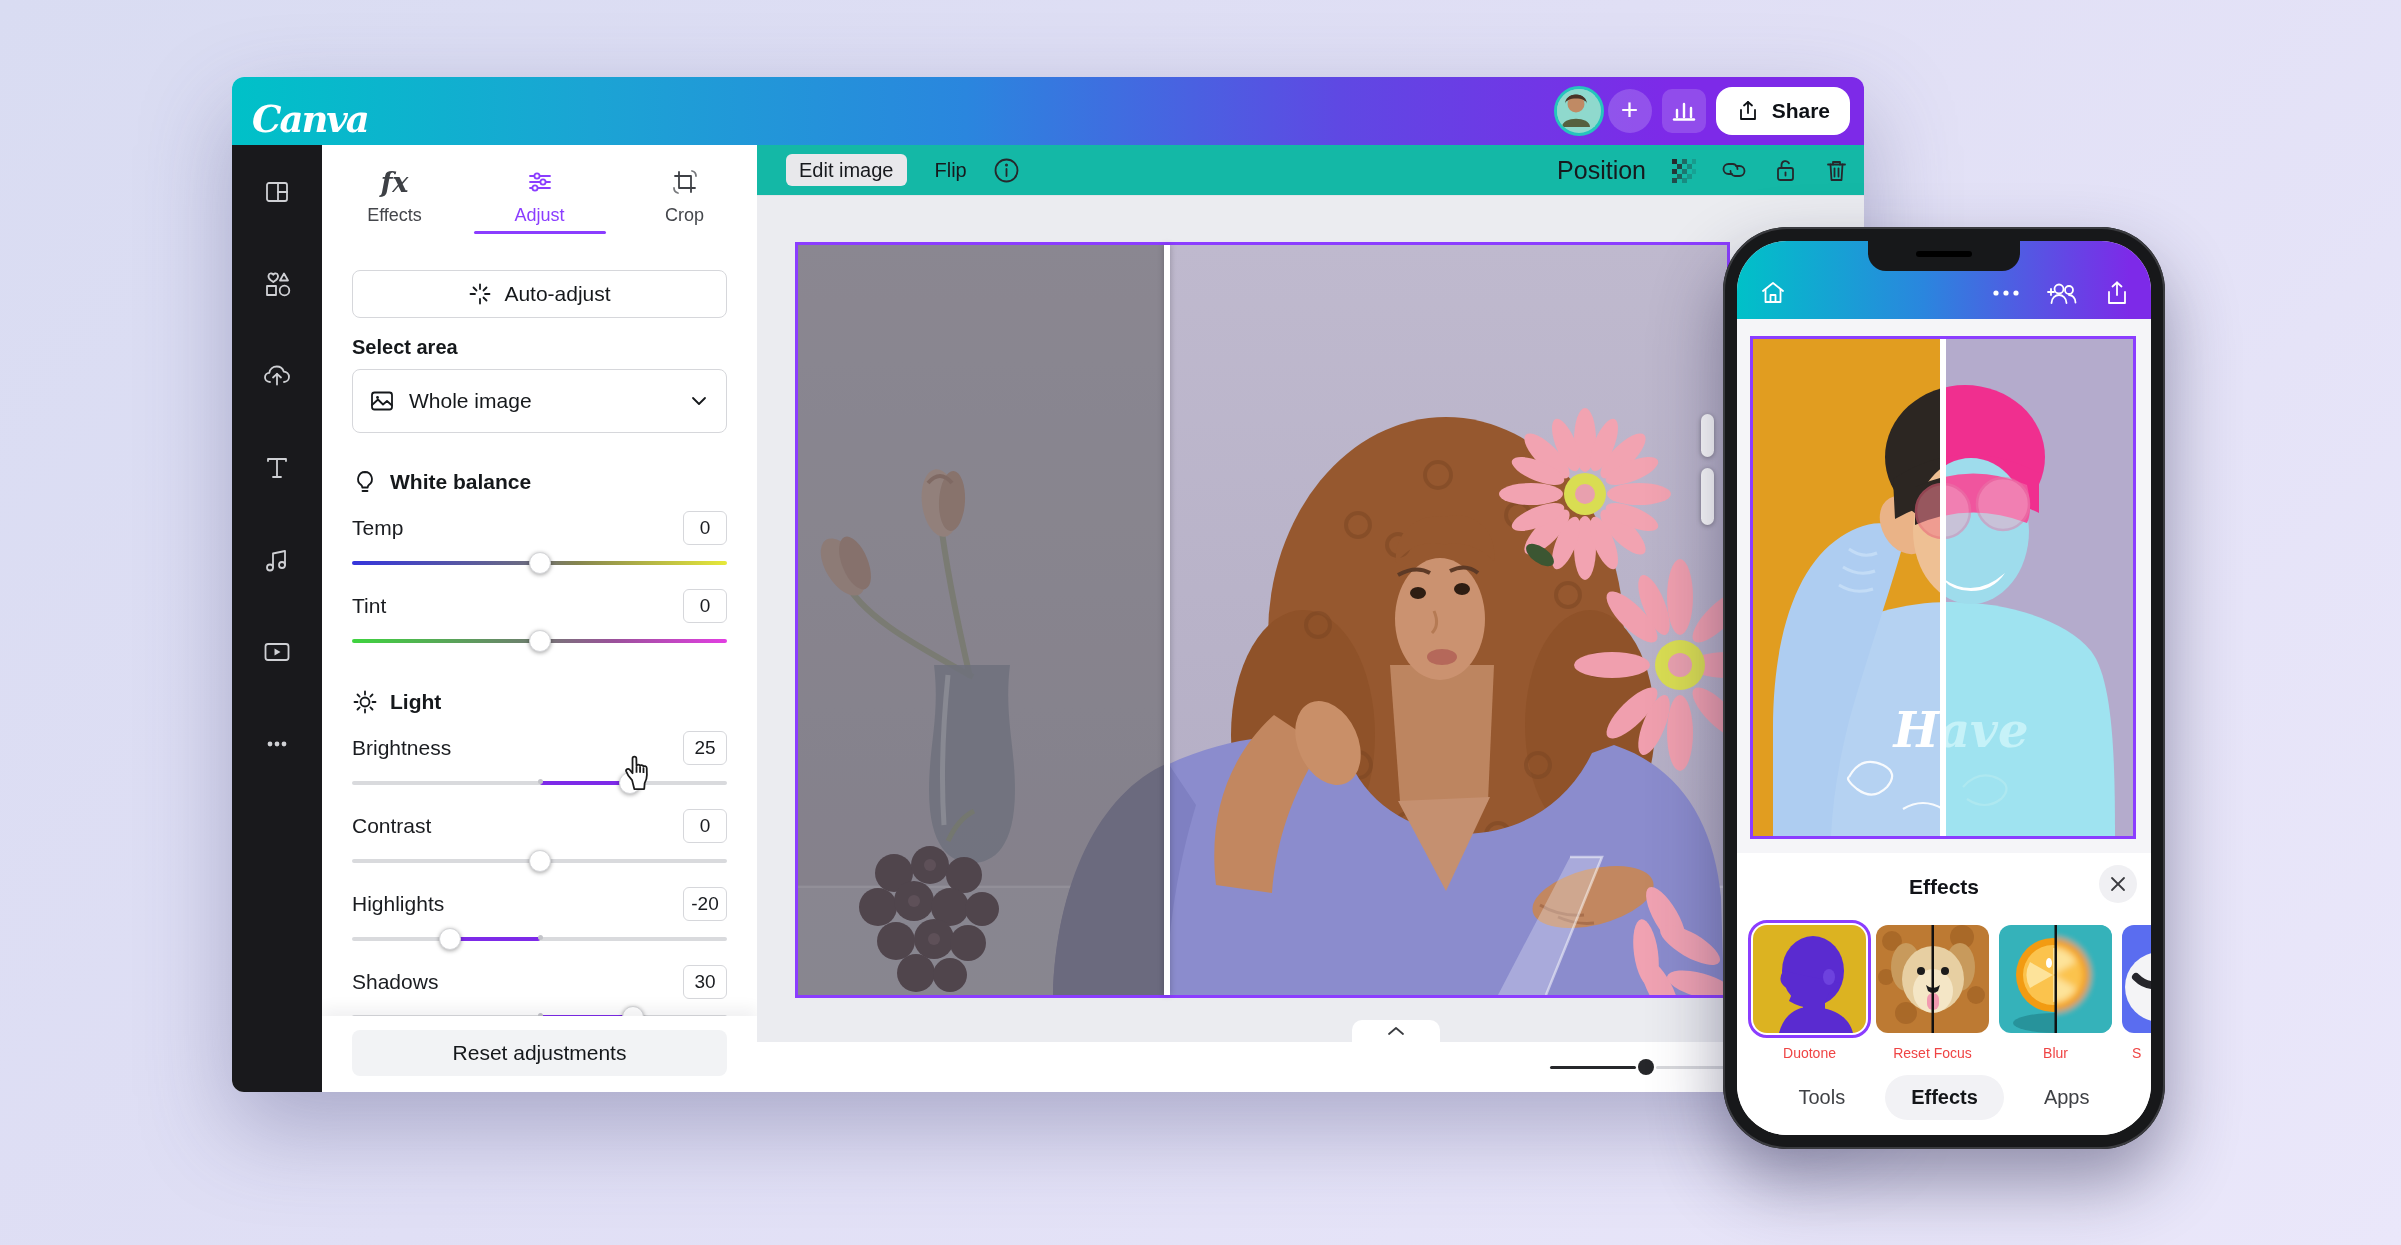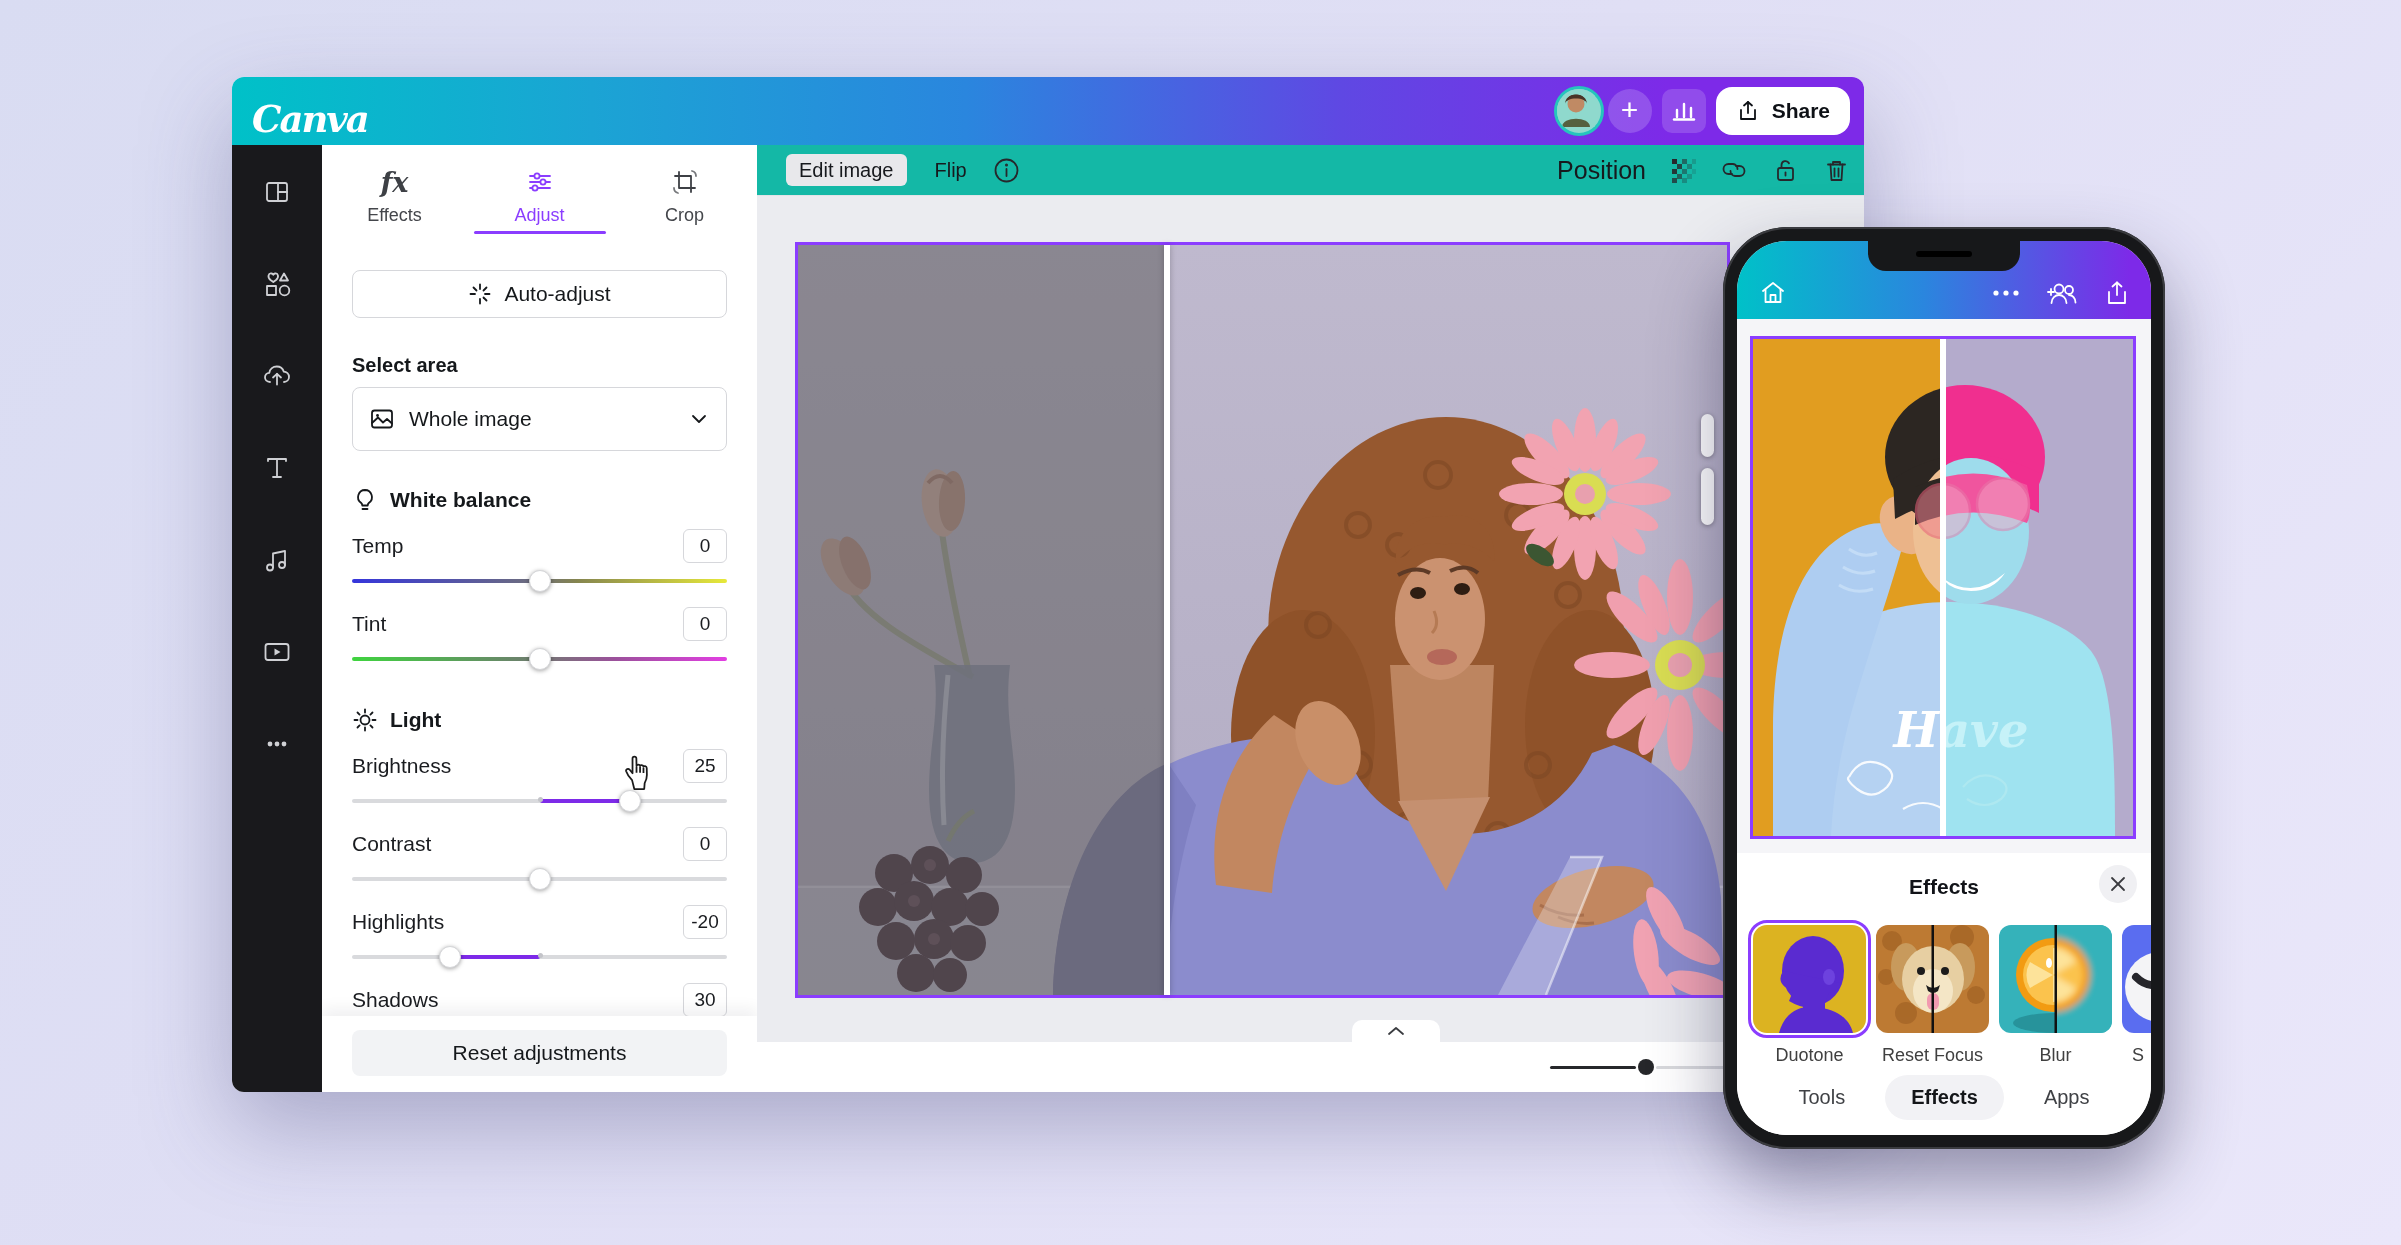--- a/index.html
+++ b/index.html
@@ -31,21 +31,21 @@
   .ptab{flex:1;display:flex;flex-direction:column;align-items:center;justify-content:flex-start;padding-top:22px;
         gap:8px;font-size:18px;color:#44464b;position:relative;}
   .ptab .ticon{height:30px;display:flex;align-items:center;justify-content:center;color:#3d4045;}
   .ptab.active{color:#8b3dff;}
   .ptab.active .ticon{color:#8b3dff;}
   .ptab-underline{position:absolute;left:152px;top:86px;width:132px;height:3px;border-radius:2px;background:#8b3dff;}
   .fx-glyph{font-family:"DejaVu Serif",serif;font-style:italic;font-size:27px;font-weight:600;}
   .pbody{position:absolute;left:30px;top:96px;width:375px;}
   .auto-btn{margin-top:29px;height:46px;border:1px solid #d6d7db;border-radius:8px;display:flex;align-items:center;
             justify-content:center;gap:12px;font-size:21px;font-weight:500;color:#15181b;background:#fff;}
-  .sec-label{margin-top:36px;font-size:20px;font-weight:700;}
+  .sec-label{margin-top:18px;font-size:20px;font-weight:700;}
   .select-box{margin-top:10px;height:46px;border:1px solid #d6d7db;border-radius:8px;display:flex;align-items:center;
               padding:8px 16px;gap:14px;font-size:21px;color:#15181b;}
   .select-box .grow{flex:1;}
   .sec-head{margin-top:34px;display:flex;align-items:center;gap:12px;font-size:21px;font-weight:700;color:#15181b;height:30px;}
   .srow{margin-top:14px;}
   .srow-top{display:flex;align-items:center;height:34px;}
   .slabel{font-size:21px;color:#1a1c20;flex:1;}
   .sval{width:42px;height:32px;border:1px solid #d6d7db;border-radius:6px;display:flex;align-items:center;
         justify-content:center;font-size:19px;color:#1a1c20;}
   .strack-wrap{position:relative;height:24px;margin-top:6px;}
@@ -101,21 +101,21 @@
   .pimg-wrap{position:absolute;left:16px;top:20px;width:380px;height:497px;border:3px solid #8b3dff;margin:-3px;}
   .pimg-split{position:absolute;left:calc(50% - 3px);top:0;bottom:0;width:6px;background:#fff;}
   .sheet{position:absolute;left:0;top:612px;width:100%;height:282px;background:#fff;}
   .sheet-title{position:absolute;left:0;top:22px;width:100%;text-align:center;font-size:21px;font-weight:700;color:#111318;}
   .sheet-close{position:absolute;right:14px;top:12px;width:38px;height:38px;border-radius:50%;background:#f0f0f3;
                display:flex;align-items:center;justify-content:center;color:#3a3b3f;}
   .thumbs{position:absolute;left:16px;top:72px;display:flex;gap:10px;}
   .thumb{width:113px;}
   .timg{width:113px;height:108px;border-radius:12px;overflow:hidden;position:relative;}
   .thumb.selected .timg{outline:3px solid #8b3dff;outline-offset:2px;border-radius:14px;}
-  .tlabel{margin-top:12px;text-align:center;font-size:18px;color:#404040;}
+  .tlabel{margin-top:12px;text-align:center;font-size:14px;color:#ef4444;}
   .ptabs2{position:absolute;left:0;top:222px;width:100%;display:flex;align-items:center;justify-content:center;gap:34px;}
   .ptab2{font-size:20px;color:#3f4145;padding:11px 6px;}
   .ptab2.active{background:#f2f2f5;border-radius:24px;padding:11px 26px;font-weight:700;color:#141619;}
   
   .cursor{position:absolute;left:620px;top:752px;z-index:60;}
   .icon-stroke{stroke:currentColor;fill:none;stroke-width:1.8;stroke-linecap:round;stroke-linejoin:round;}
 </style>
 </head>
 <body>
 

